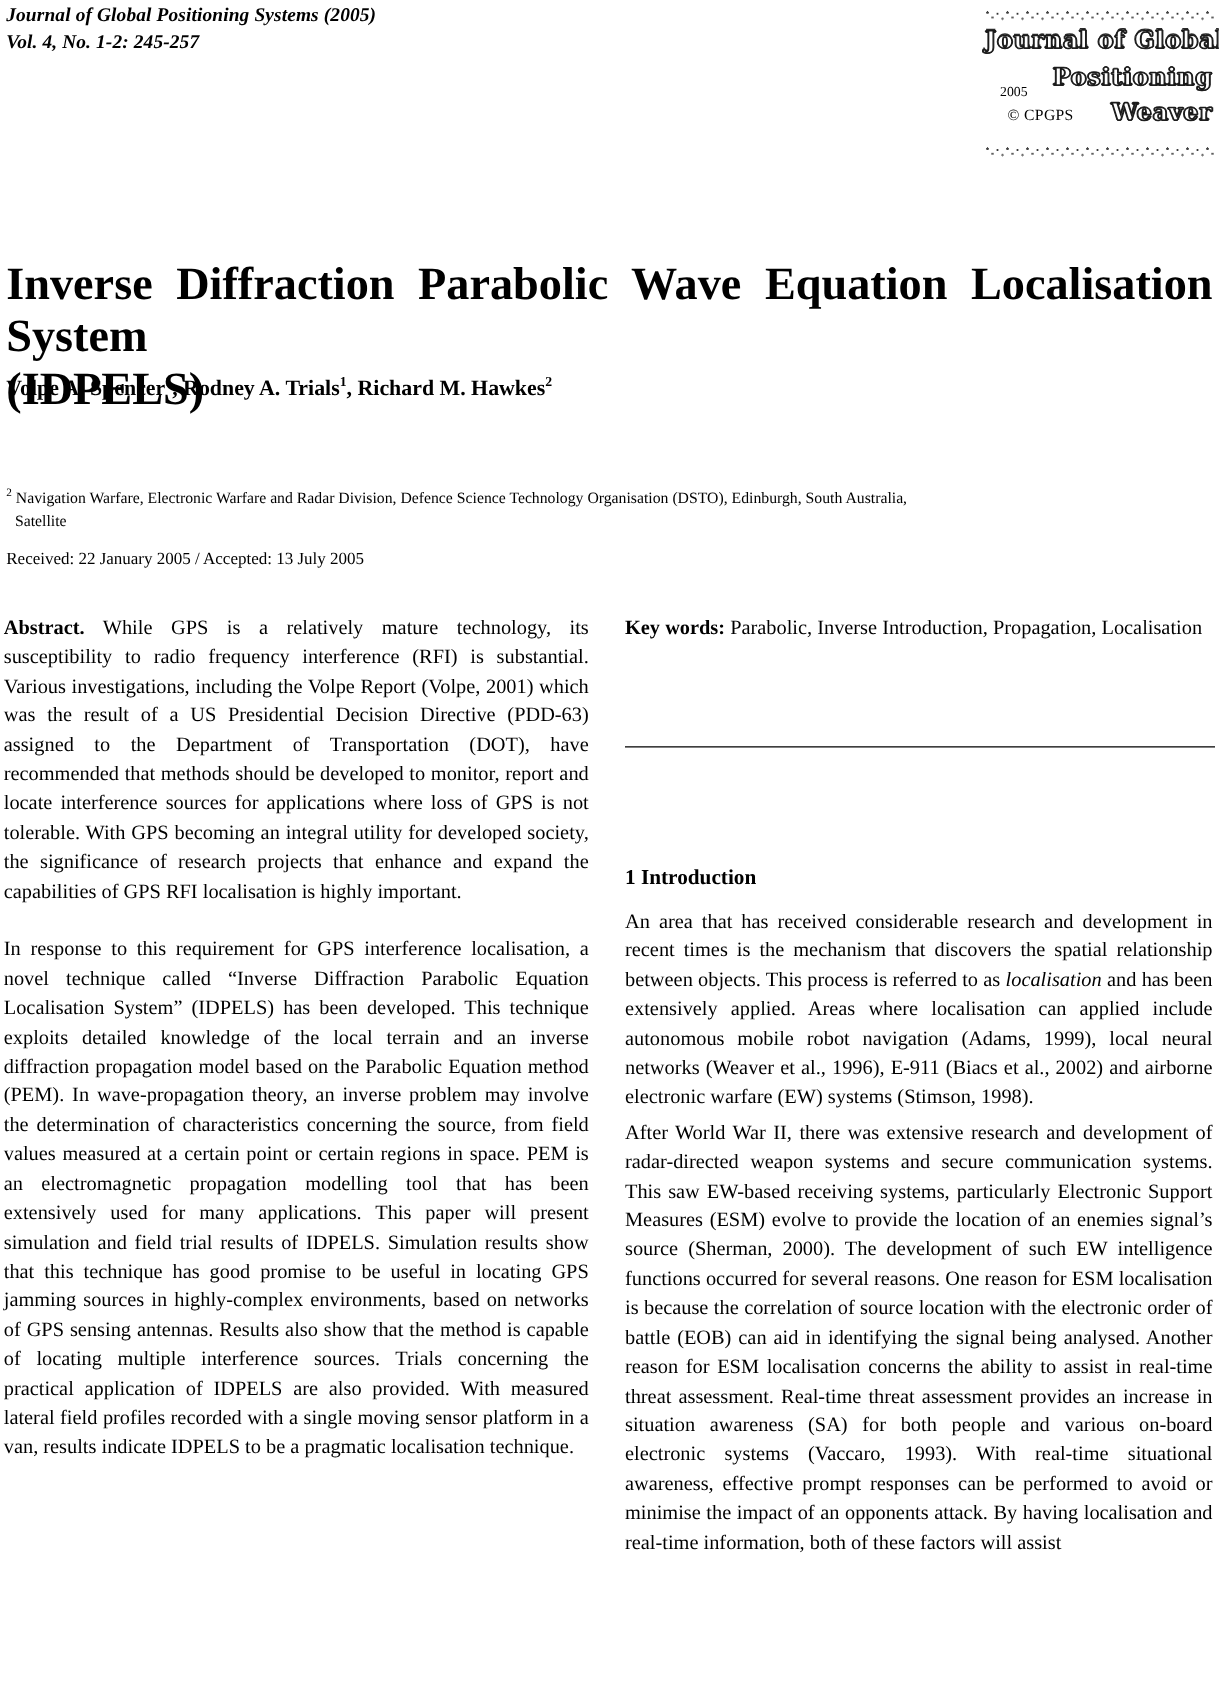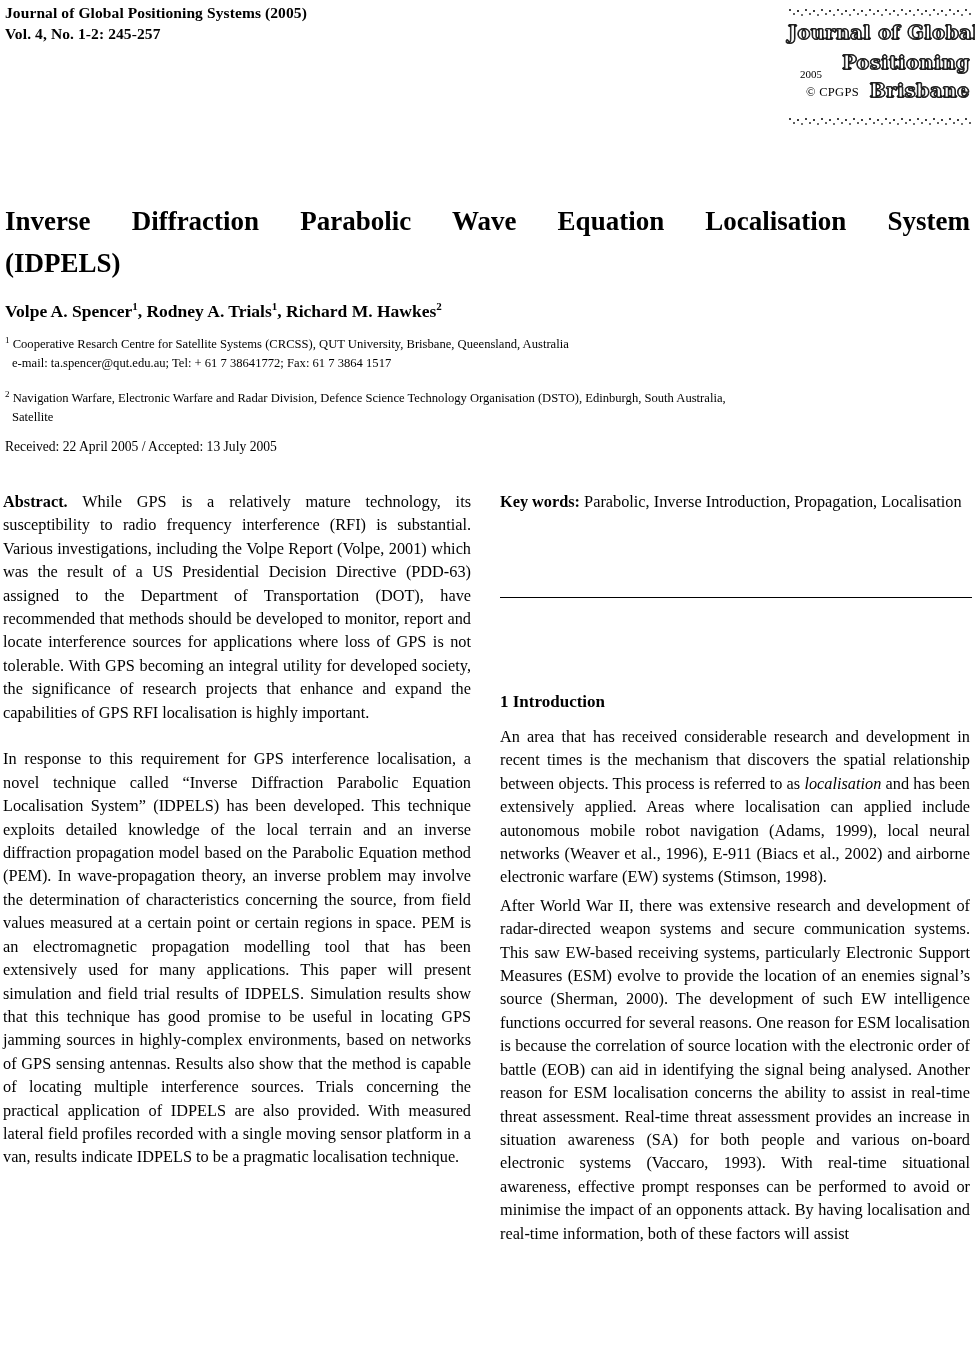--- a/index.html
+++ b/index.html
@@ -21,20 +21,21 @@
     left: 0; top: 0;
     width: 975px;
     height: 1351px;
   }
 
   
   .journal-head {
     position: absolute;
     left: 5px;
     top: 2px;
+    font-style: italic;
     font-weight: bold;
     font-size: 15.5px;
     line-height: 21px;
     letter-spacing: 0.1px;
   }
   .journal-head div { white-space: nowrap; }
 
   
   .logo {
     position: absolute;
@@ -98,21 +99,21 @@
     line-height: 16px;
     letter-spacing: 0.3px;
   }
 
   
   .paper-title {
     position: absolute;
     left: 5px;
     top: 182px;
     width: 965px;
-    font-size: 27px;
+    font-size: 37px;
     line-height: 42px;
     font-weight: bold;
     text-align: justify;
     text-align-last: left;
   }
   .paper-title .ln1 {
     display: block;
     text-align: justify;
     text-align-last: justify;
   }
@@ -211,48 +212,43 @@
 
   <div class="journal-head">
     <div>Journal of Global Positioning Systems (2005)</div>
     <div>Vol. 4, No. 1-2: 245-257</div>
   </div>
 
   <div class="logo">
     <div class="logo-band top"></div>
     <div class="logo-title logo-l1">Journal of Global</div>
     <div class="logo-title logo-l2">Positioning</div>
-    <div class="logo-title logo-l3">Brisbane</div>
+    <div class="logo-title logo-l3">Weaver</div>
     <div class="logo-year">2005</div>
     <div class="logo-copy">© CPGPS</div>
     <div class="logo-band bottom"></div>
   </div>
 
   <h1 class="paper-title">
     <span class="ln1">Inverse Diffraction Parabolic Wave Equation Localisation System</span>
     <span class="ln2">(IDPELS)</span>
   </h1>
 
   <div class="authors">
     <span>Volpe A. Spencer</span><sup>1</sup><span>, </span><span>Rodney A. Trials</span><sup>1</sup><span>, </span><span>Richard M. Hawkes</span><sup>2</sup>
   </div>
 
-  <div class="affil affil-1">
-    <sup>1</sup>
-    <span>Cooperative Resarch Centre for Satellite Systems (CRCSS), QUT University, Brisbane, Queensland, Australia</span>
-    <span class="indent">e-mail: ta.spencer@qut.edu.au;  Tel: + 61 7 38641772; Fax: 61 7 3864 1517</span>
-  </div>
 
   <div class="affil affil-2">
     <sup>2</sup>
     <span>Navigation Warfare, Electronic Warfare and Radar Division, Defence Science Technology Organisation (DSTO), Edinburgh, South Australia,</span>
     <span class="indent">Satellite</span>
   </div>
 
-  <div class="received">Received: 22 April 2005 / Accepted: 13 July 2005</div>
+  <div class="received">Received: 22 January 2005 / Accepted: 13 July 2005</div>
 
   <div class="col col-left">
     <p><span class="lbl-bold">Abstract.</span><span> While GPS is a relatively mature technology, its susceptibility to radio frequency interference (RFI) is substantial.  Various investigations, including the Volpe Report (Volpe, 2001) which was the result of a US Presidential Decision Directive (PDD-63) assigned to the Department of Transportation (DOT), have recommended that methods should be developed to monitor, report and locate interference sources for applications where loss of GPS is not tolerable.  With GPS becoming an integral utility for developed society, the significance of research projects that enhance and expand the capabilities of GPS RFI localisation is highly important.</span></p>
     <p class="gap-para">In response to this requirement for GPS interference localisation, a novel technique called “Inverse Diffraction Parabolic Equation Localisation System” (IDPELS) has been developed.   This technique exploits detailed knowledge of the local terrain and an inverse diffraction propagation model based on the Parabolic Equation method (PEM).  In wave-propagation theory, an inverse problem may involve the determination of characteristics concerning the source, from field values measured at a certain point or certain regions in space.  PEM is an electromagnetic propagation modelling tool that has been extensively used for many applications.  This paper will present simulation and field trial results of IDPELS.  Simulation results show that this technique has good promise to be useful in locating GPS jamming sources in highly-complex environments, based on networks of GPS sensing antennas.  Results also show that the method is capable of locating multiple interference sources.  Trials concerning the practical application of IDPELS are also provided.  With measured lateral field profiles recorded with a single moving sensor platform in a van, results indicate IDPELS to be a pragmatic localisation technique.</p>
   </div>
 
   <div class="col col-right">
     <p><span class="lbl-bold">Key words:</span><span> Parabolic, Inverse Introduction, Propagation, Localisation</span></p>
   </div>
 

